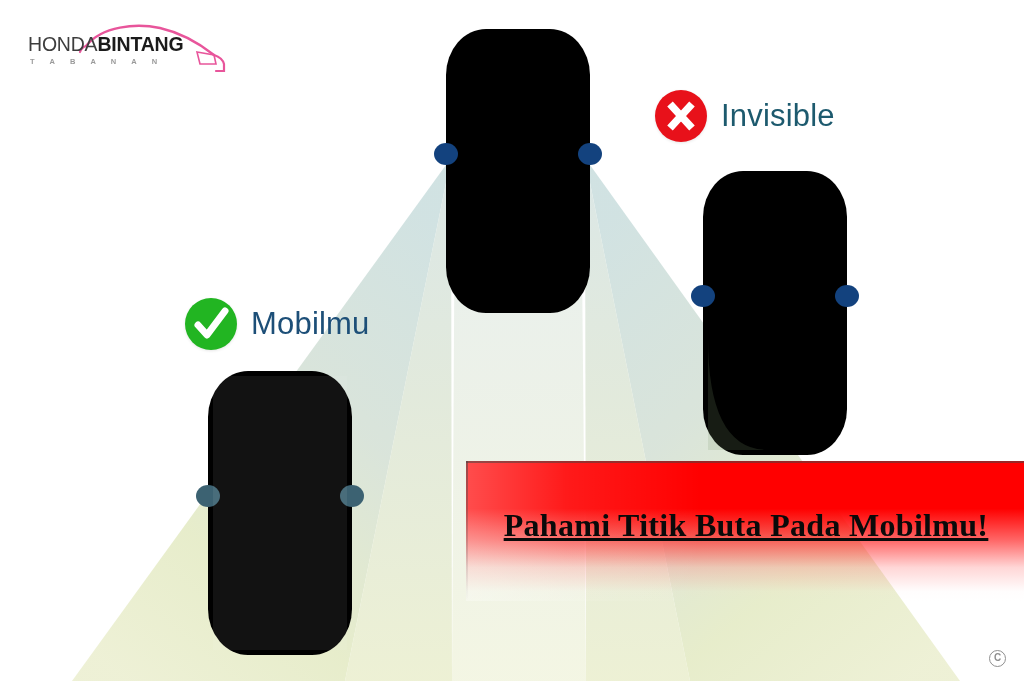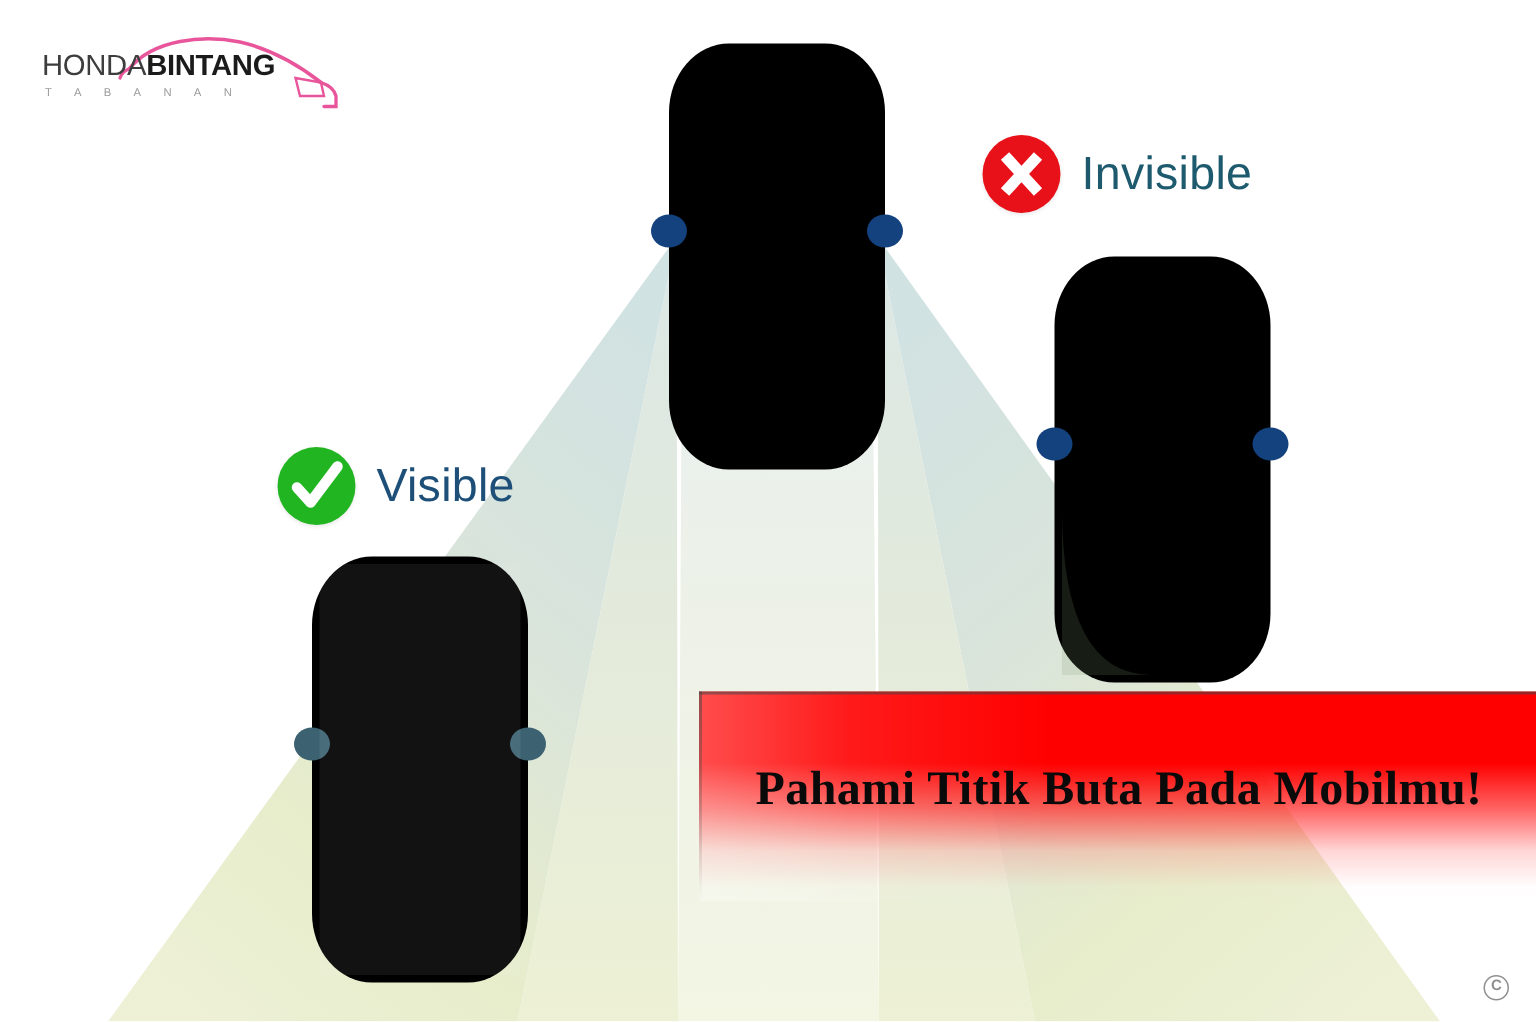--- a/index.html
+++ b/index.html
@@ -45,21 +45,21 @@
   }
   .logo-honda { color: #3d3d3d; font-weight: 400; }
   .logo-bintang { color: #1b1b1b; font-weight: 700; }
   .logo-sub {
     position: absolute;
     left: 6px;
     top: 33px;
     font-size: 7.5px;
     letter-spacing: 6.6px;
     color: #9a9a9a;
-    font-weight: 400;
+    font-weight: 700;
     white-space: nowrap;
   }
 
   
   .badge {
     position: absolute;
     display: flex;
     align-items: center;
     gap: 14px;
     white-space: nowrap;
@@ -133,20 +133,21 @@
     left: 18px;
     top: 46px;
     width: 524px;
     text-align: center;
     font-family: "Liberation Serif", "DejaVu Serif", serif;
     font-weight: 700;
     font-size: 32px;
     color: #0a0a0a;
     letter-spacing: 0.3px;
     white-space: nowrap;
+    text-decoration: underline;
   }
 
   
   .watermark {
     position: absolute;
     right: 18px;
     bottom: 14px;
     font-size: 21px;
     font-weight: 700;
     color: #8f8f8f;
@@ -285,21 +286,21 @@
     </div>
     <div class="logo-sub" data-name="logo-sublabel">T A B A N A N</div>
   </div>
 
   <div class="badge badge-visible" data-name="legend-visible">
     <div class="badge-circle ok" data-name="check-circle-icon">
       <svg width="52" height="52" viewBox="0 0 52 52">
         <path d="M13 27 L22 37 L40 13" fill="none" stroke="#ffffff" stroke-width="7" stroke-linecap="round" stroke-linejoin="round"></path>
       </svg>
     </div>
-    <div class="badge-label ok" data-name="legend-visible-label">Visible</div>
+    <div class="badge-label ok" data-name="legend-visible-label">Mobilmu</div>
   </div>
 
   <div class="badge badge-invisible" data-name="legend-invisible">
     <div class="badge-circle bad" data-name="x-circle-icon">
       <svg width="52" height="52" viewBox="0 0 52 52">
         <path d="M15 14 L37 38 M37 14 L15 38" fill="none" stroke="#ffffff" stroke-width="7.5" stroke-linecap="butt"></path>
       </svg>
     </div>
     <div class="badge-label bad" data-name="legend-invisible-label">Invisible</div>
   </div>

